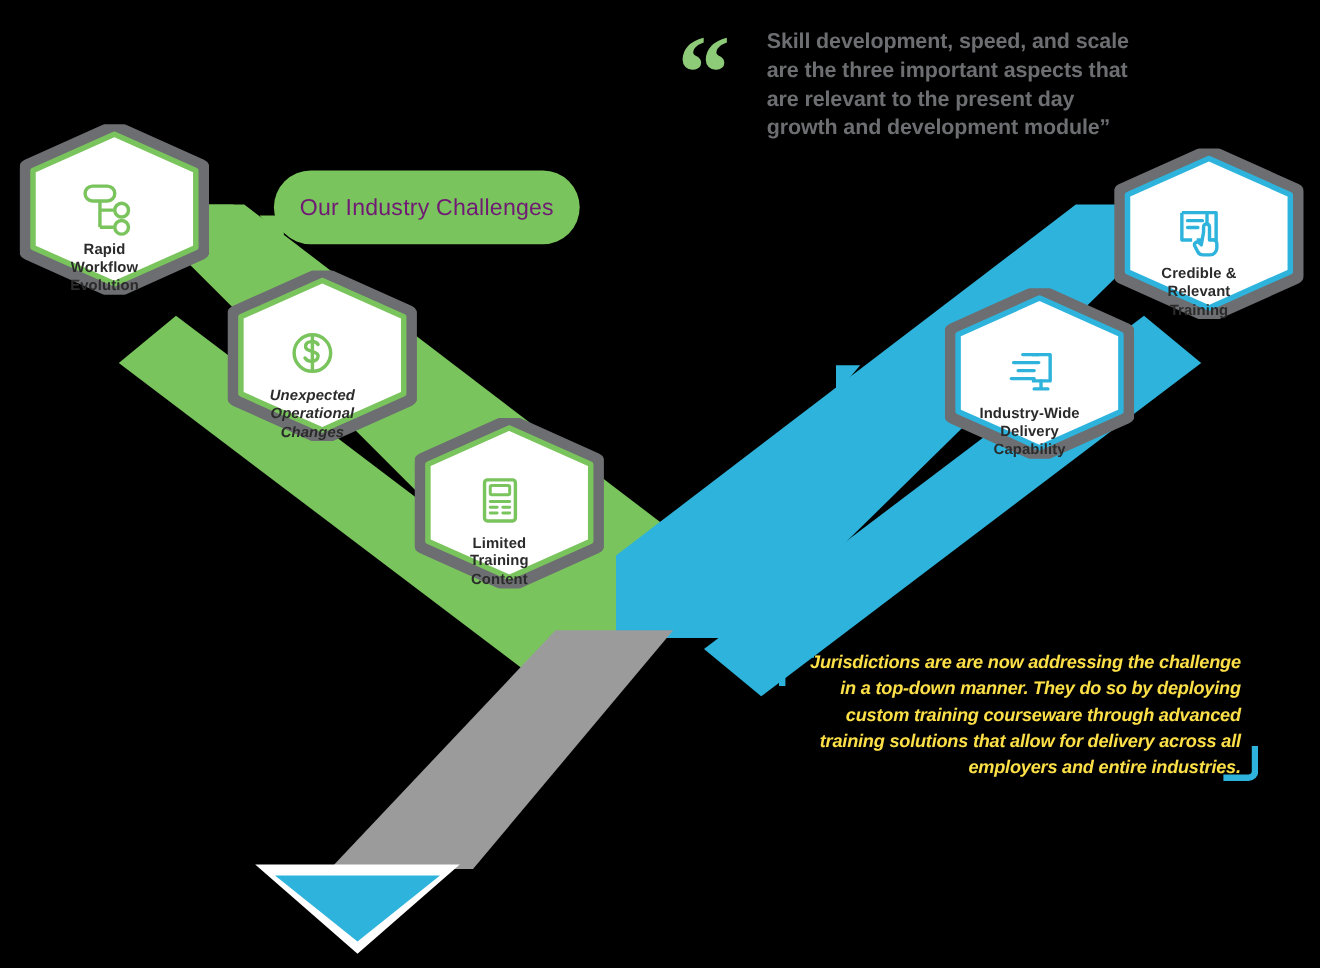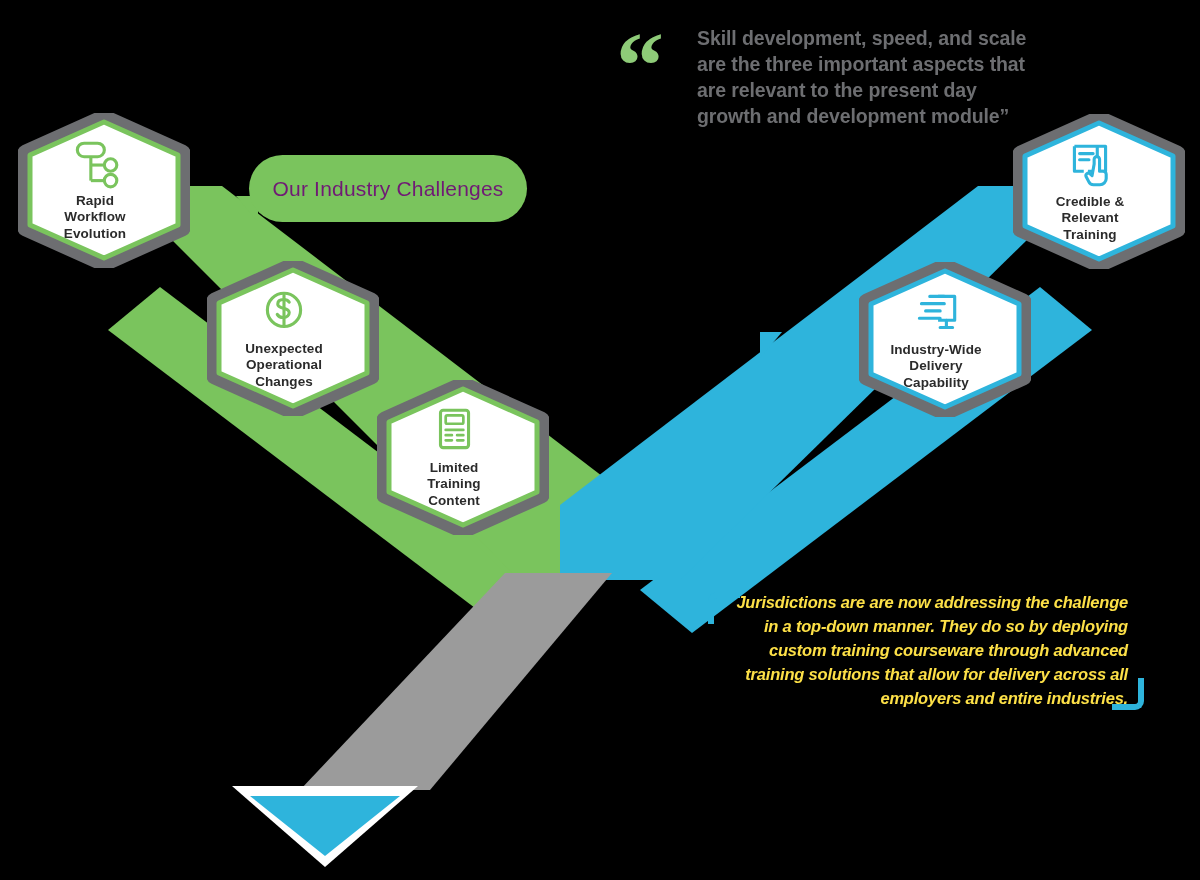--- a/index.html
+++ b/index.html
@@ -42,38 +42,38 @@
     border-top:26px solid #2eb4dc;
   }
 
   
   .node{position:absolute;width:172px;height:155px;z-index:8;}
   .hex{
     position:absolute;left:0;top:0;width:172px;height:155px;
   }
   .node-content{
     position:absolute;left:0;top:0;width:154px;height:155px;
-    display:flex;flex-direction:column;align-items:center;justify-content:center;
+    display:flex;flex-direction:column;align-items:center;justify-content:flex-end;
     gap:4px;
     pointer-events:none;
   }
   .node-icon{width:54px;height:50px;display:block;}
   .node-label{
     font-size:13.5px;font-weight:bold;color:#2b2b2b;
     text-align:center;line-height:1.22;letter-spacing:.1px;
     max-width:140px;
   }
 
   
   .node-1{left:18px; top:113px;}
-  .node-2{left:207px;top:261px;}
+  .node-2{left:207px;top:246px;font-style:italic;}
   .node-3{left:377px;top:380px;}
   .node-4{left:650px;top:396px;}
   .node-5{left:859px;top:262px;}
-  .node-6{left:1013px;top:114px;}
+  .node-6{left:1013px;top:135px;}
 
   
   .quote-top{
     position:absolute;left:616px;top:26px;width:420px;z-index:10;
   }
   .q-mark{
     position:absolute;left:0;top:4px;
     font-family:"Liberation Serif", serif;
     font-size:96px;line-height:.75;color:#8ecb78;font-weight:bold;
     letter-spacing:-4px;

